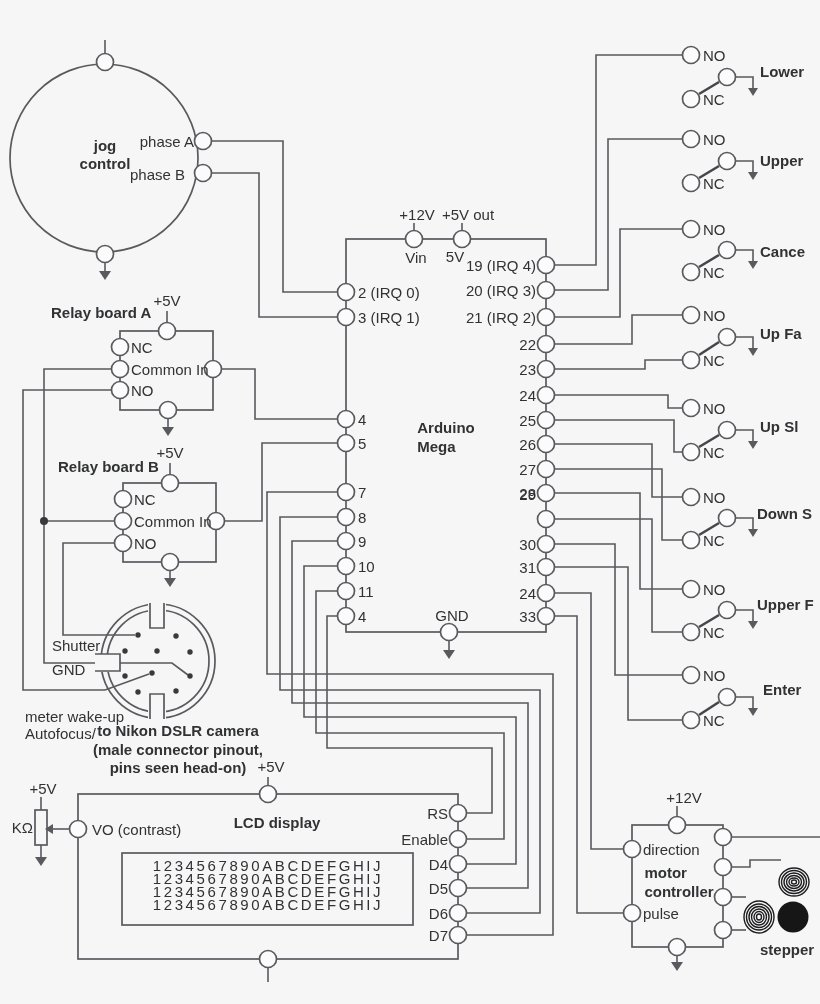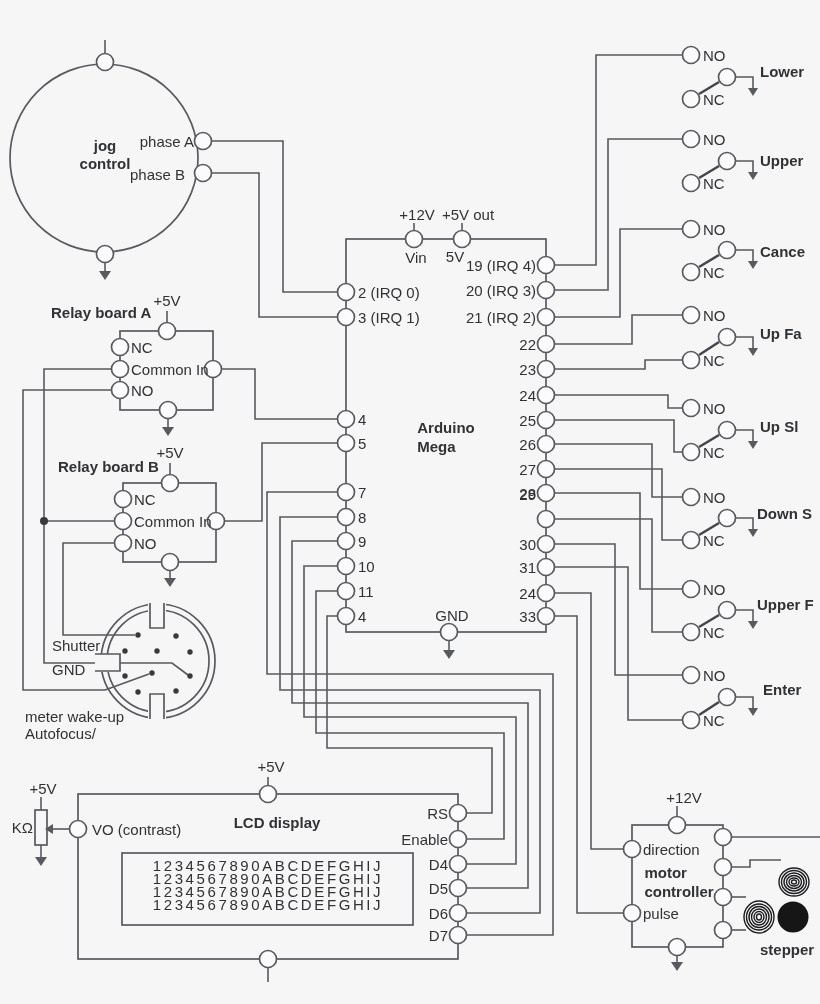--- a/index.html
+++ b/index.html
@@ -340,20 +340,25 @@
 <div class="lbl b l" style="left:58px;top:466px">Relay board B</div>
 <div class="lbl c" style="left:170px;top:452px">+5V</div>
 <div class="lbl l" style="left:134px;top:499px">NC</div>
 <div class="lbl l" style="left:134px;top:521px">Common In</div>
 <div class="lbl l" style="left:134px;top:543px">NO</div>
 
 <div class="lbl l" style="left:52px;top:645px">Shutter</div>
 <div class="lbl l" style="left:52px;top:669px">GND</div>
 <div class="lbl l" style="left:25px;top:733px">Autofocus/</div>
 <div class="lbl l" style="left:25px;top:716px">meter wake-up</div>
+<div class="lbl b cap c" style="left:178px;top:750px">
+  <div>to Nikon DSLR camera</div>
+  <div>(male connector pinout,</div>
+  <div>pins seen head-on)</div>
+</div>
 
 <div class="lbl l" style="left:703px;top:55px">NO</div>
 <div class="lbl l" style="left:703px;top:99px">NC</div>
 <div class="lbl b l" style="left:760px;top:71px">Lower</div>
 <div class="lbl l" style="left:703px;top:139px">NO</div>
 <div class="lbl l" style="left:703px;top:183px">NC</div>
 <div class="lbl b l" style="left:760px;top:160px">Upper</div>
 <div class="lbl l" style="left:703px;top:229px">NO</div>
 <div class="lbl l" style="left:703px;top:272px">NC</div>
 <div class="lbl b l" style="left:760px;top:251px">Cance</div>

